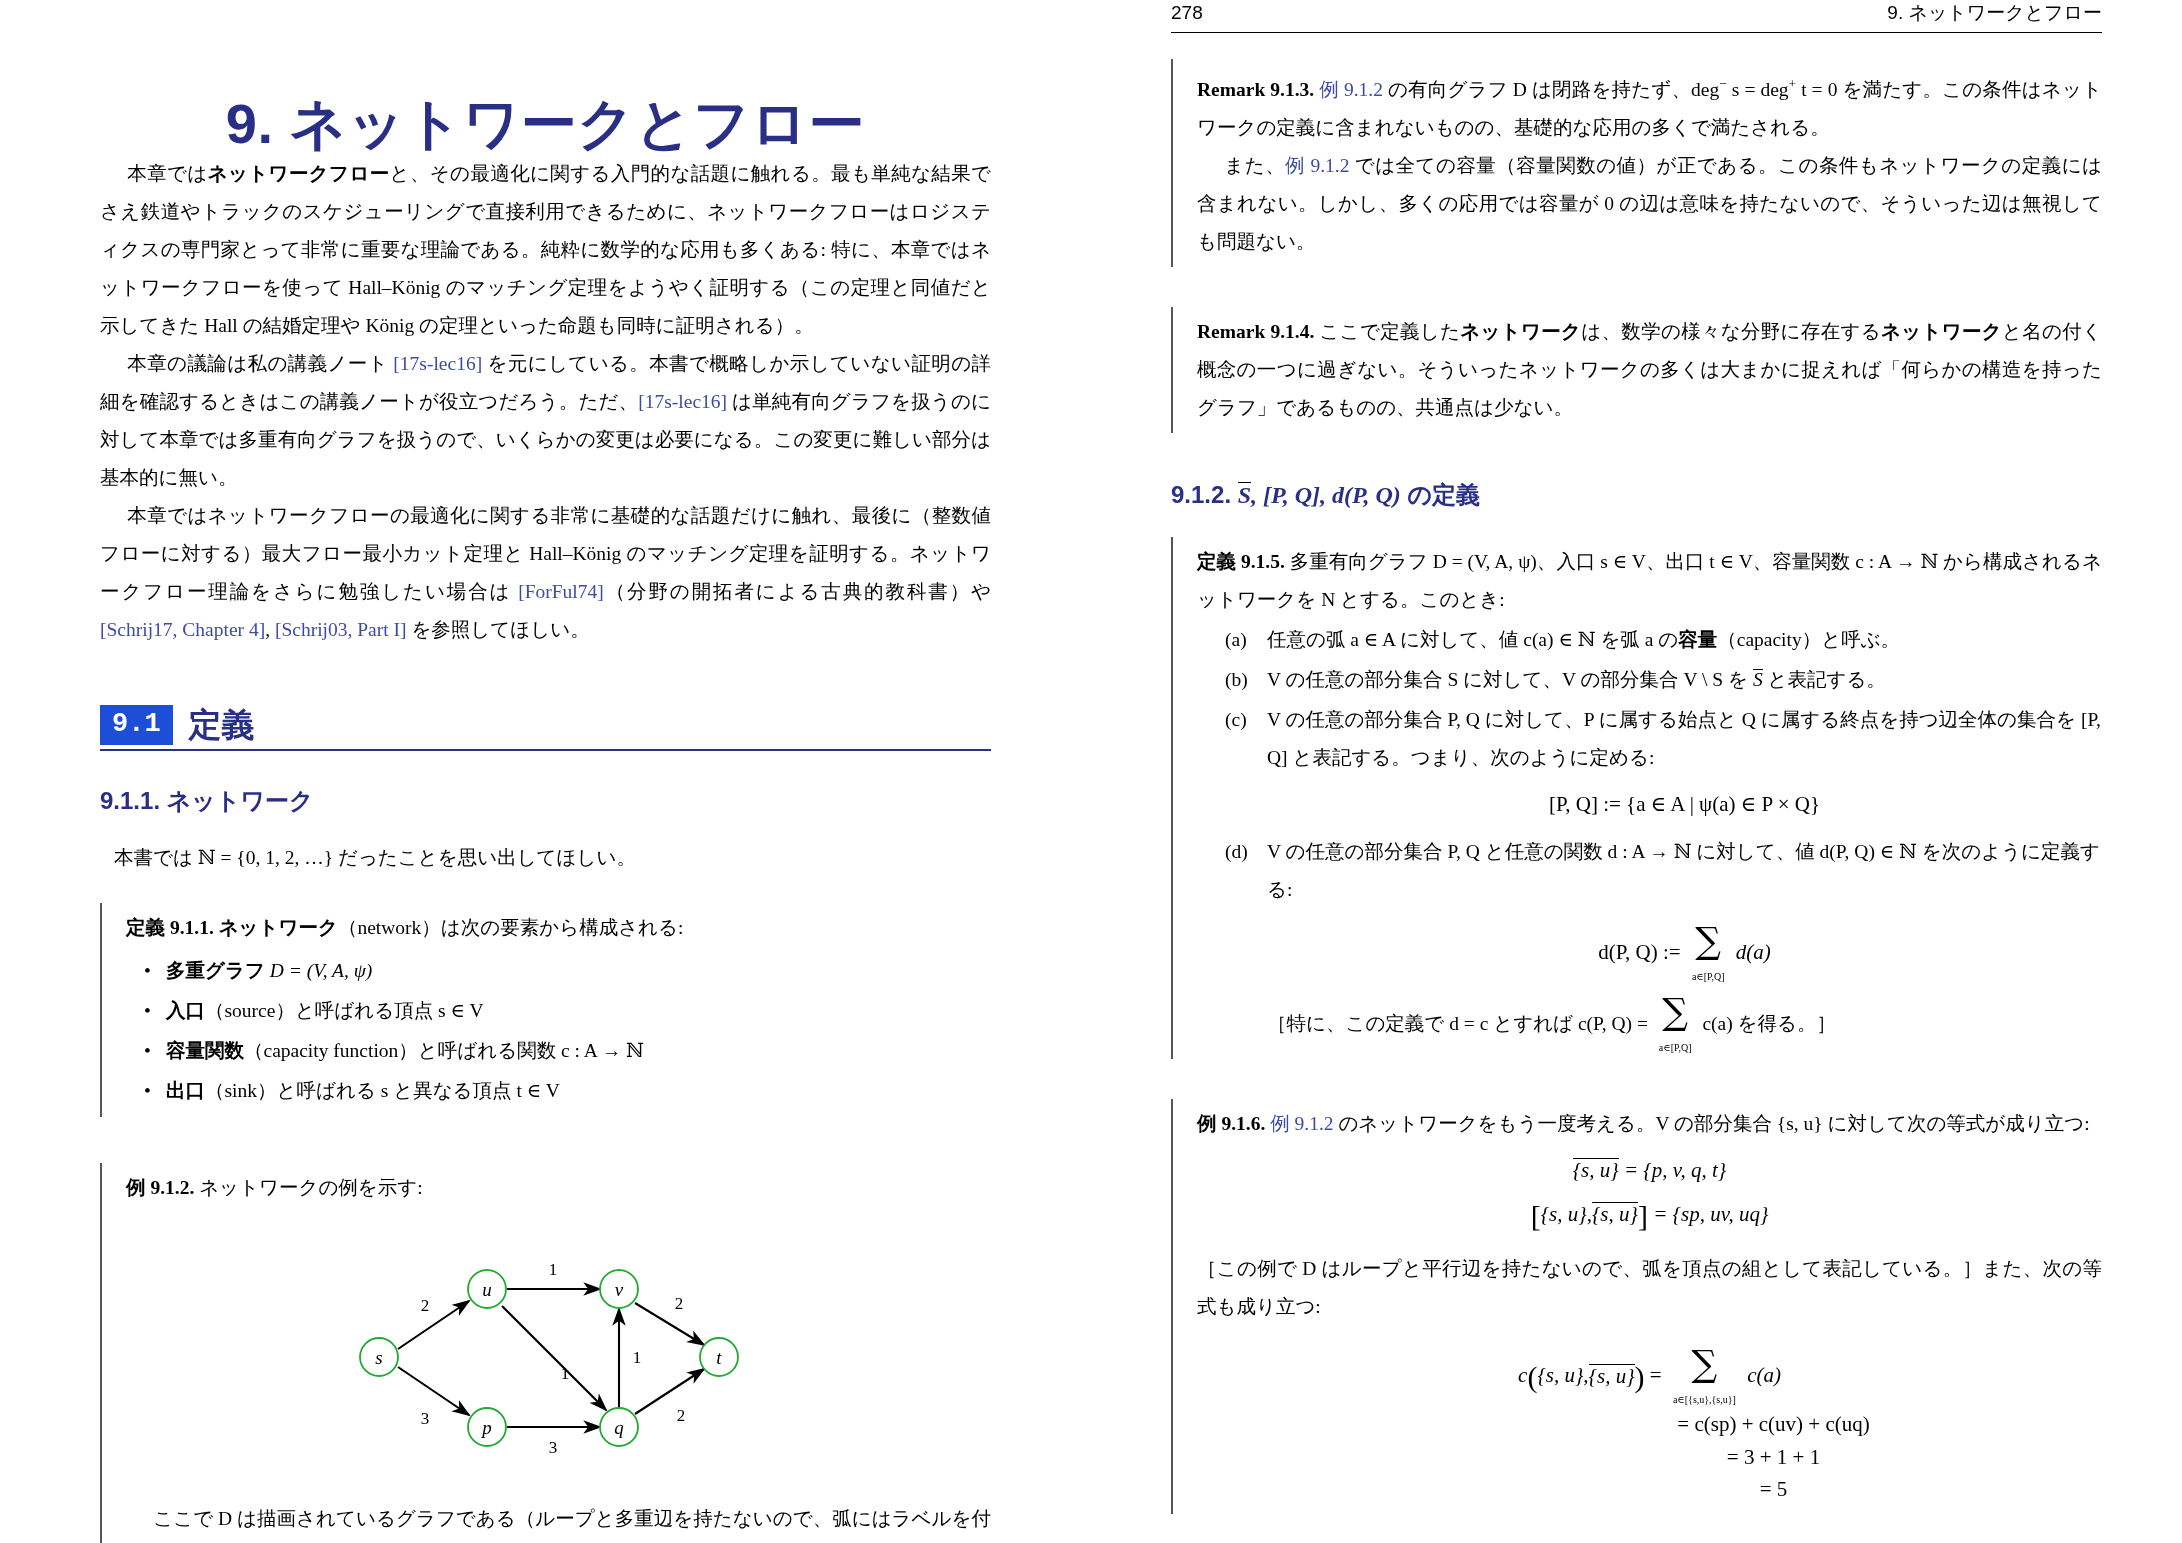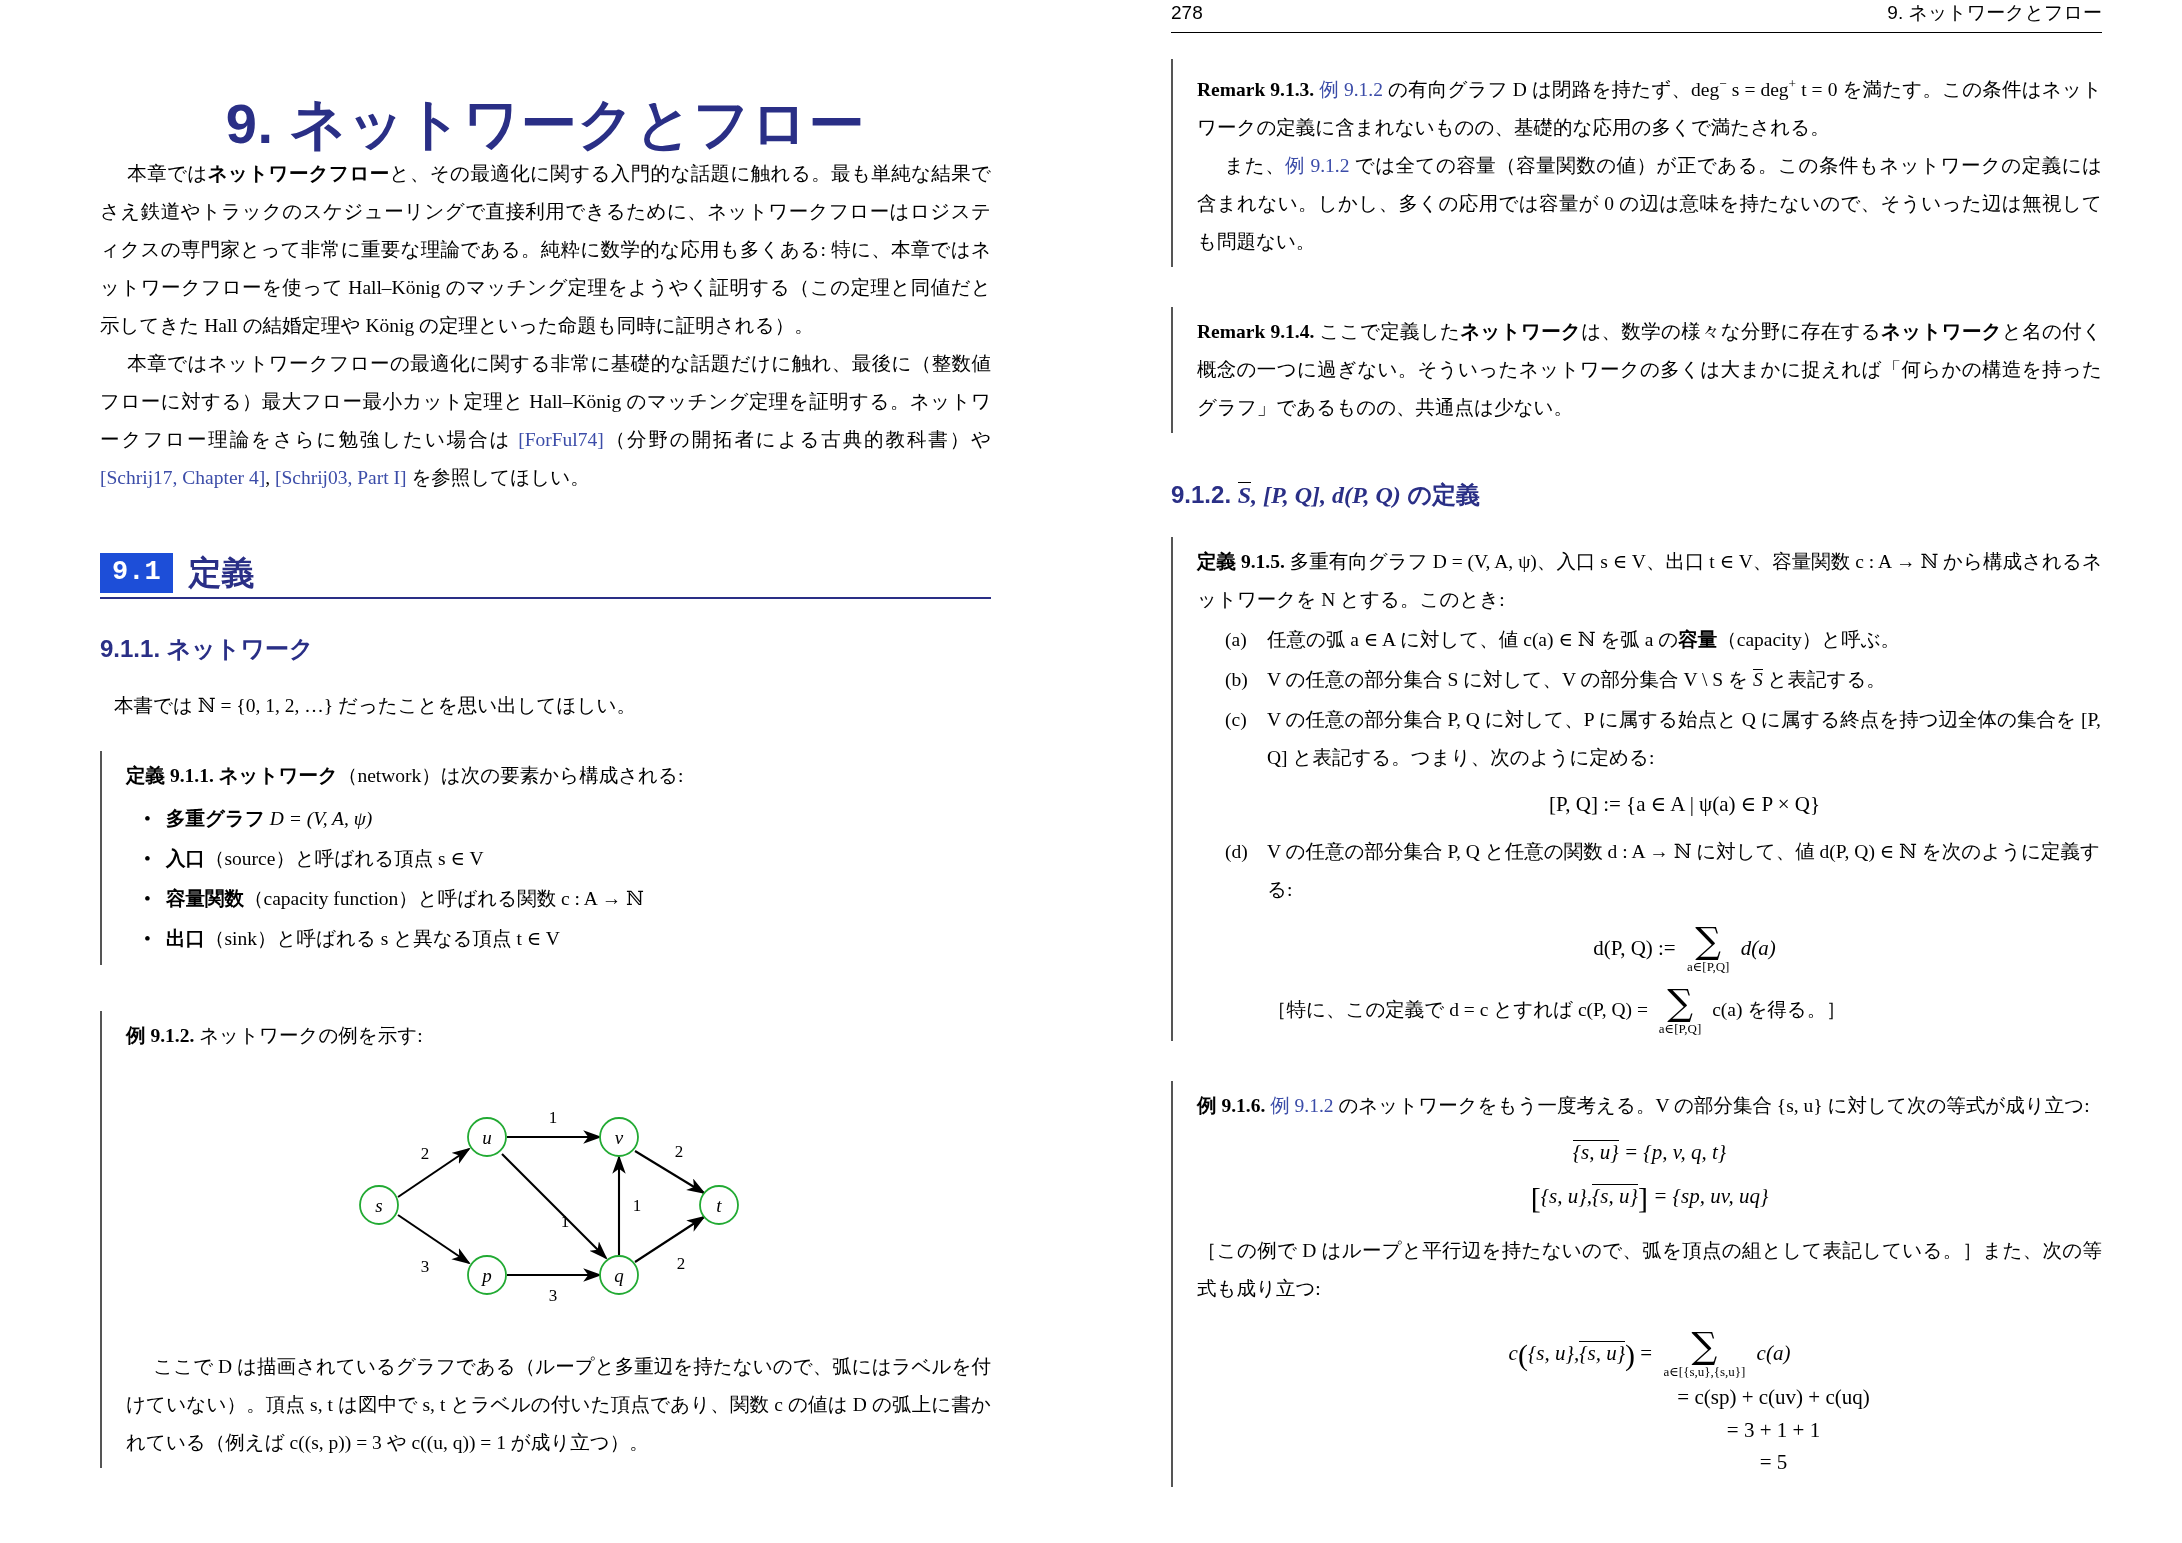--- a/index.html
+++ b/index.html
@@ -156,21 +156,21 @@
   }
   .sumwrap {
     display: inline-flex;
     flex-direction: column;
     align-items: center;
     vertical-align: middle;
     margin: 0 6px;
     line-height: 1;
   }
   .sumsym { font-size: 36px; line-height: 0.8; font-family: "DejaVu Serif", serif; }
-  .sumsub { font-size: 13px; margin-top: 4px; }
+  .sumsub { font-size: 10px; margin-top: 16px; }
   .bigparen { font-size: 30px; vertical-align: -5px; font-family: "Liberation Serif", serif; }
   .bigbr    { font-size: 30px; vertical-align: -5px; }
   .alignblk {
     display: inline-block;
     text-align: center;
   }
   .alignrow { display: block; margin-top: 6px; }
   .sup { vertical-align: super; font-size: 0.68em; }
 
   
@@ -197,20 +197,21 @@
 <body>
 
 <div class="page">
 
   <div class="col col-left">
 
     <h1 class="chapter-title">9. ネットワークとフロー</h1>
 
     <p class="body indent first-para"><span>本章では</span><b>ネットワークフロー</b><span>と、その最適化に関する入門的な話題に触れる。最も単純な結果でさえ鉄道やトラックのスケジューリングで直接利用できるために、ネットワークフローはロジスティクスの専門家とって非常に重要な理論である。純粋に数学的な応用も多くある: 特に、本章ではネットワークフローを使って Hall–König のマッチング定理をようやく証明する（この定理と同値だと示してきた Hall の結婚定理や König の定理といった命題も同時に証明される）。</span></p>
 
+    <p class="body indent"><span>本章の議論は私の講義ノート </span><span class="cite">[17s-lec16]</span><span> を元にしている。本書で概略しか示していない証明の詳細を確認するときはこの講義ノートが役立つだろう。ただ、</span><span class="cite">[17s-lec16]</span><span> は単純有向グラフを扱うのに対して本章では多重有向グラフを扱うので、いくらかの変更は必要になる。この変更に難しい部分は基本的に無い。</span></p>
 
     <p class="body indent"><span>本章ではネットワークフローの最適化に関する非常に基礎的な話題だけに触れ、最後に（整数値フローに対する）最大フロー最小カット定理と Hall–König のマッチング定理を証明する。ネットワークフロー理論をさらに勉強したい場合は </span><span class="cite">[ForFul74]</span><span>（分野の開拓者による古典的教科書）や </span><span class="cite">[Schrij17, Chapter 4]</span><span>, </span><span class="cite">[Schrij03, Part I]</span><span> を参照してほしい。</span></p>
 
     <div class="sec-head">
       <span class="sec-num">9.1</span>
       <span class="sec-title">定義</span>
       <span class="sec-rule"></span>
     </div>
 
     <div class="subsec"><span>9.1.1.</span>

